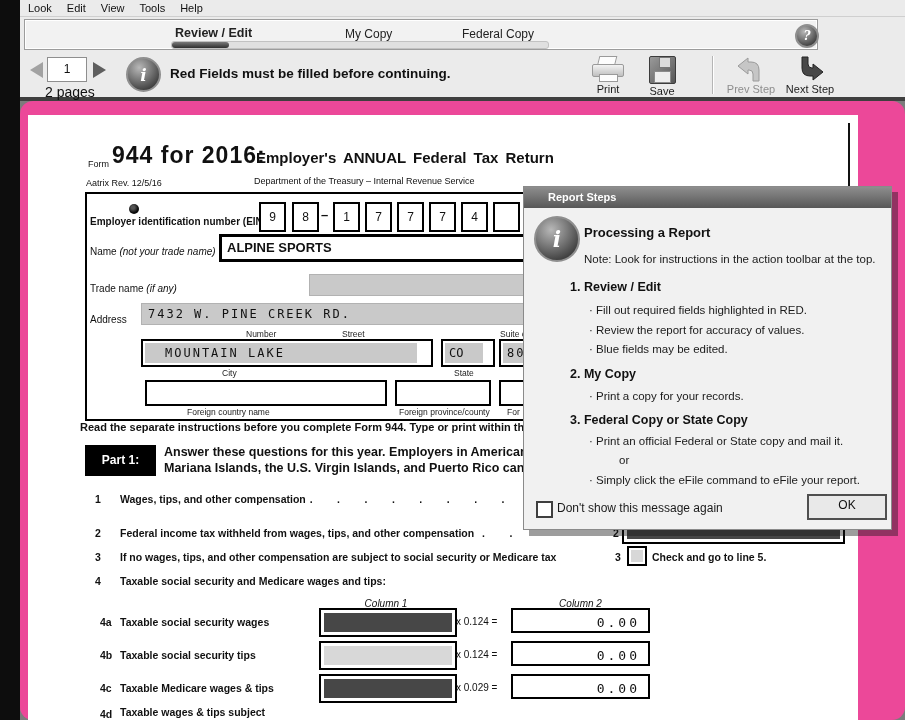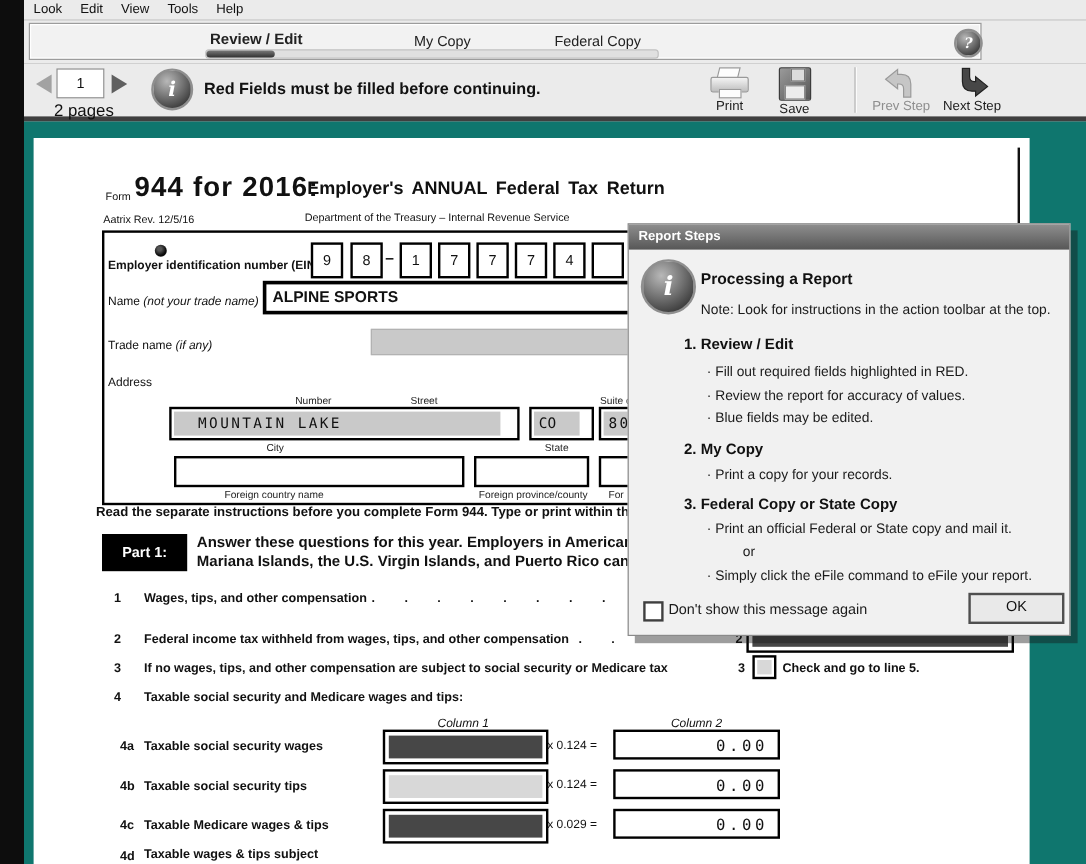--- a/index.html
+++ b/index.html
@@ -35,21 +35,21 @@
   
   .printer{position:relative;width:36px;height:26px;}
   .pr-paper{position:absolute;left:8px;top:0;width:16px;height:9px;background:#fdfdfd;border:1px solid #9a9a9a;transform:skewX(-14deg);}
   .pr-body{position:absolute;left:2px;top:8px;width:30px;height:11px;background:linear-gradient(#f3f3f3,#bfbfbf);border:1px solid #9a9a9a;border-radius:2px;}
   .pr-out{position:absolute;left:9px;top:18px;width:17px;height:6px;background:#fdfdfd;border:1px solid #9a9a9a;}
   
   .floppy{position:relative;width:25px;height:26px;background:linear-gradient(135deg,#9a9a9a,#565656);border:1px solid #3c3c3c;border-radius:2px;}
   .fl-shutter{position:absolute;right:4px;top:0;width:10px;height:9px;background:#dcdcdc;border:1px solid #777;}
   .fl-label{position:absolute;left:4px;bottom:0;width:15px;height:10px;background:#ededed;border:1px solid #8a8a8a;}
   
-  .workspace{left:20px;top:101px;width:885px;height:619px;background:#0f766e;}
+  .workspace{left:20px;top:101px;width:885px;height:619px;background:#ec4899;border-radius:13px;}
   .page{left:8px;top:14px;width:830px;height:605px;background:#fff;}
   .hbox{left:57px;top:77px;width:765px;height:225px;border:2px solid #000;}
   .einbox{position:absolute;top:8px;width:23px;height:26px;border:2px solid #000;background:#fff;
           text-align:center;font-size:12px;line-height:26px;}
   .gfield{background:#c9c9c9;border:1px solid #b2b2b2;}
   .wbox{position:absolute;border:2px solid #000;background:#fff;}
   .flabel{position:absolute;font-size:8.5px;color:#222;}
   .ftext{font-size:10px;color:#111;}
   .leaders{white-space:pre;letter-spacing:1px;}
   .frow-num{position:absolute;font-size:10.5px;font-weight:bold;}
@@ -57,21 +57,21 @@
   .calcbox{position:absolute;width:134px;height:25px;border:2px solid #000;background:#fff;}
   .calcbox .inner{position:absolute;left:3px;right:3px;top:3px;bottom:3px;}
   .valbox{position:absolute;width:139px;height:25px;border:2px solid #000;background:#fff;
           text-align:right;font-size:13px;line-height:25px;letter-spacing:3px;padding-right:8px;box-sizing:border-box;}
   .dark{background:#474747;}
   .lite{background:#d8d8d8;}
   
   .dialog{left:523px;top:186px;width:367px;height:342px;background:#f1f1f1;border:1px solid #8a8a8a;
           box-shadow:6px 6px 0 rgba(22,22,22,0.42);z-index:20;}
   .dtitle{position:absolute;left:0;top:0;right:0;height:21px;background:linear-gradient(#8e8e8e,#575757);
-          color:#fff;font-size:11px;font-weight:600;line-height:21px;padding-left:8px;}
+          color:#fff;font-size:11px;font-weight:600;line-height:21px;padding-left:24px;}
   .dtext{position:absolute;font-size:11.5px;color:#1a1a1a;}
   .dstep{position:absolute;font-size:12.5px;font-weight:bold;color:#111;}
   .okbtn{position:absolute;left:283px;top:307px;width:76px;height:22px;background:#e9e9e9;border:2px solid #4f4f4f;
          text-align:center;font-size:12px;line-height:19px;cursor:pointer;}
   .chk{position:absolute;width:13px;height:13px;border:2px solid #3f3f3f;background:#fff;}
 </style>
 </head>
 <body>
 
 <div class="screen">
@@ -168,20 +168,22 @@
         <span class="abs ftext" style="left:3px;top:52px;">
           <span>Name</span> <span class="i">(not your trade name)</span></span>
         <div class="abs" style="left:132px;top:40px;width:622px;height:22px;border:3px solid #000;background:#fff;
              font-size:13px;font-weight:bold;line-height:22px;padding-left:5px;">ALPINE SPORTS</div>
 
         <span class="abs ftext" style="left:3px;top:89px;">
           <span>Trade name</span> <span class="i">(if any)</span></span>
         <div class="abs gfield" style="left:222px;top:80px;width:536px;height:20px;"></div>
 
         <span class="abs ftext" style="left:3px;top:120px;">Address</span>
+        <div class="abs gfield mono" style="left:54px;top:109px;width:704px;height:20px;font-size:12px;
+             letter-spacing:2px;line-height:20px;padding-left:6px;">7432 W. PINE CREEK RD.</div>
         <span class="flabel" style="left:125px;top:135px;padding-left:34px;">Number</span>
         <span class="flabel" style="left:255px;top:135px;">Street</span>
         <span class="flabel" style="left:413px;top:135px;">Suite o</span>
 
         <div class="wbox" style="left:54px;top:145px;width:288px;height:24px;">
           <div class="abs gfield mono" style="left:2px;top:2px;bottom:2px;right:14px;border:none;font-size:12px;
                letter-spacing:2px;line-height:20px;padding-left:20px;">MOUNTAIN LAKE</div>
         </div>
         <div class="wbox" style="left:354px;top:145px;width:50px;height:24px;">
           <div class="abs gfield mono" style="left:2px;top:2px;bottom:2px;width:34px;border:none;font-size:12px;

